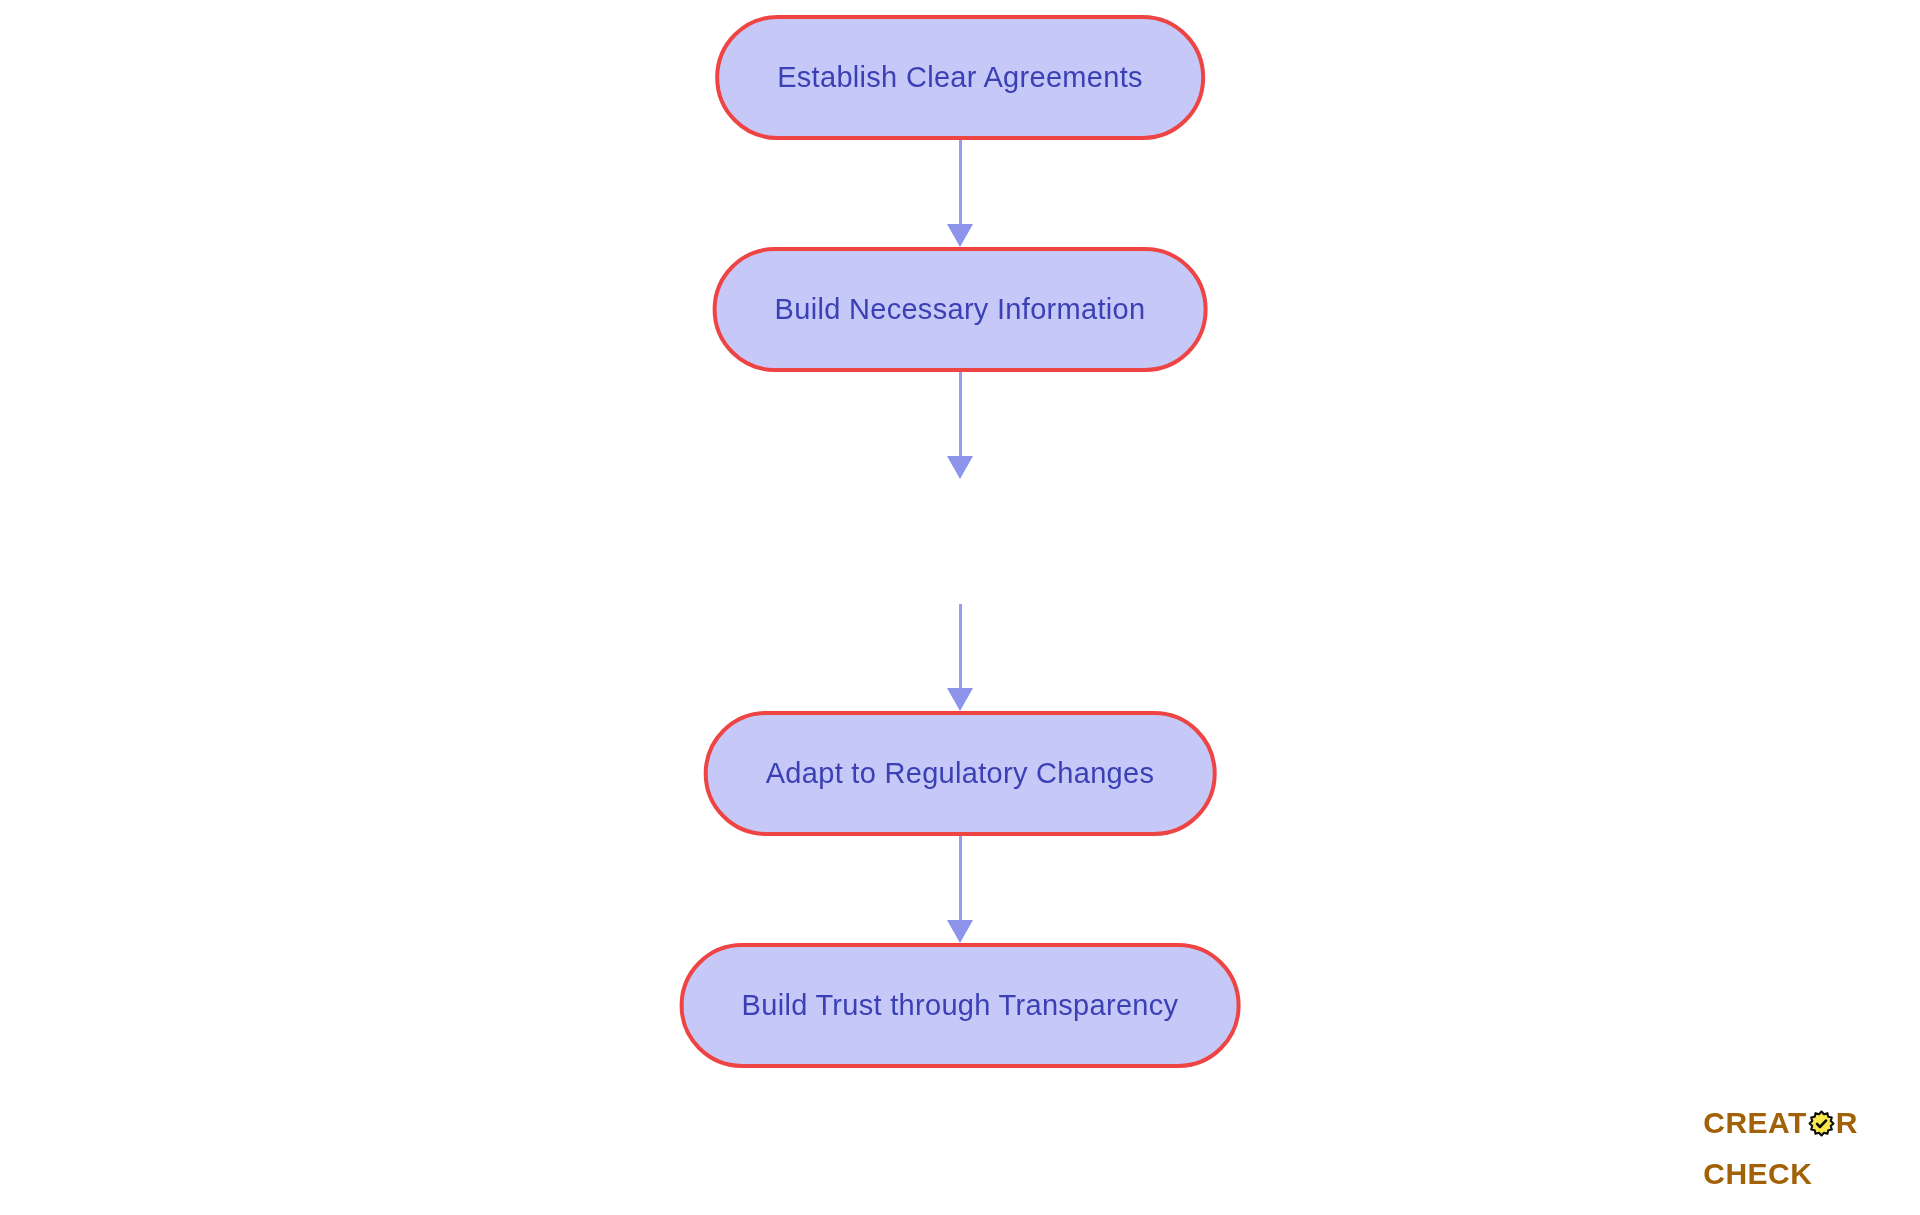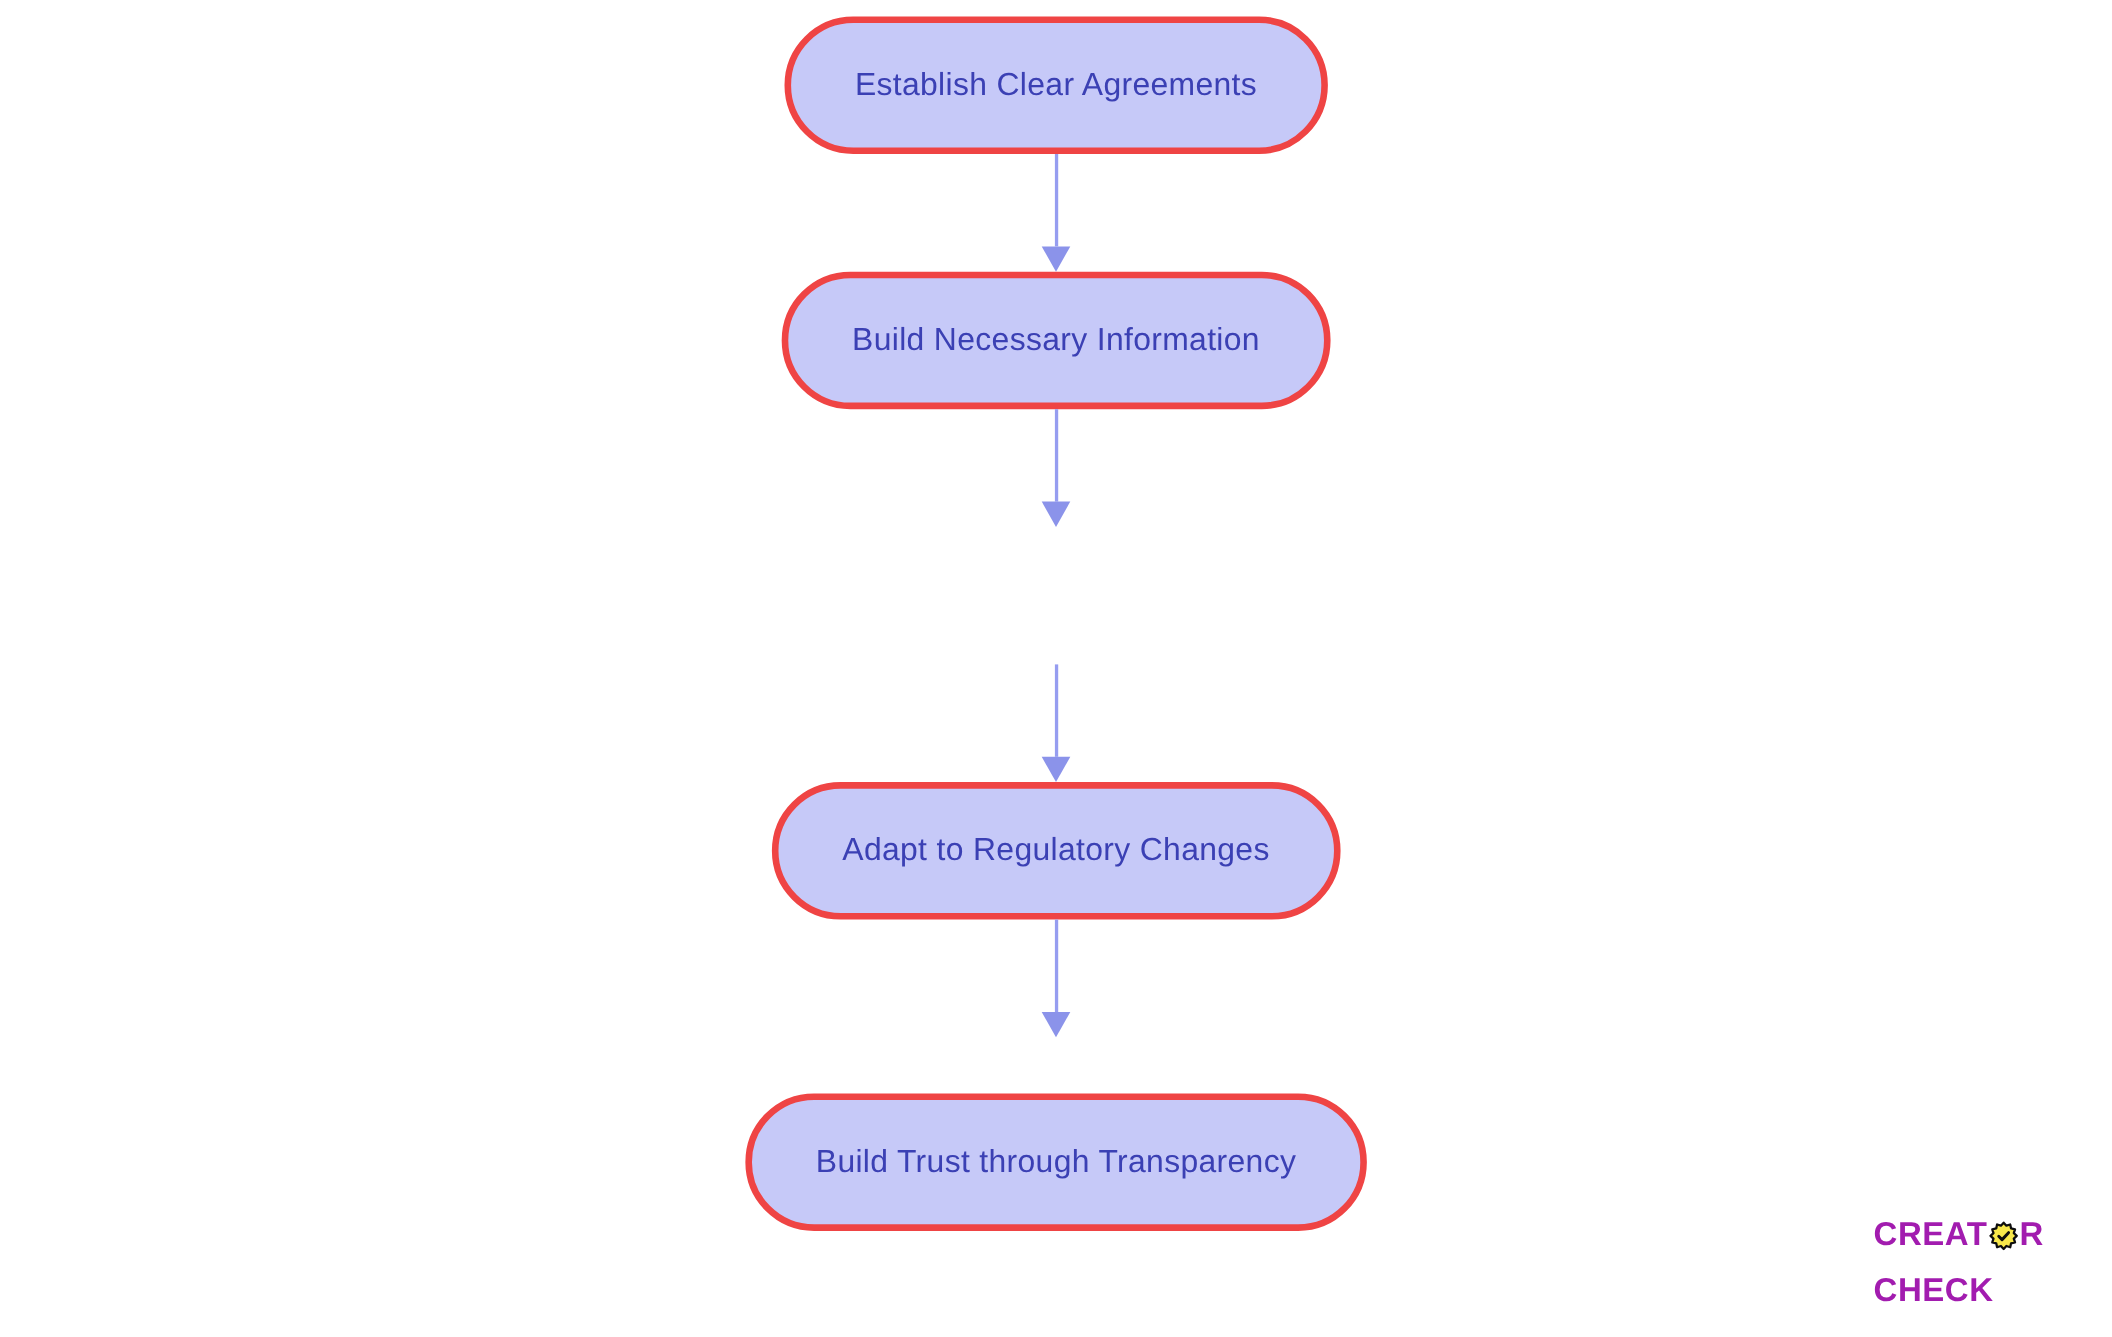--- a/index.html
+++ b/index.html
@@ -17,39 +17,39 @@
   }
 
   
   .flow-node {
     position: absolute;
     left: 960px;
     transform: translateX(-50%);
     height: 125px;
     box-sizing: border-box;
     padding: 0 58px;
-    border: 6px solid #ef4444;
+    border: 4px solid #ef4444;
     border-radius: 63px;
     background: #c6c9f8;
     display: flex;
     align-items: center;
     justify-content: center;
     white-space: nowrap;
   }
   .flow-node .node-label {
     color: #3b40b4;
     font-size: 29px;
     font-weight: 400;
     letter-spacing: 0.3px;
   }
   .node-1 { top: 15px; }
   .node-2 { top: 247px; }
   .node-3 { top: 479px; }
   .node-4 { top: 711px; }
-  .node-5 { top: 994px; }
+  .node-5 { top: 943px; }
 
   
   .flow-arrow {
     position: absolute;
     left: 960px;
     transform: translateX(-50%);
     width: 28px;
     height: 107px;
     display: flex;
     flex-direction: column;
@@ -70,21 +70,21 @@
     border-left: 13px solid transparent;
     border-right: 13px solid transparent;
     border-top: 23px solid #8b93ea;
   }
 
   
   .logo {
     position: absolute;
     right: 62px;
     bottom: 26px;
-    color: #a21caf;
+    color: #a16207;
     font-weight: 900;
     font-size: 30px;
     line-height: 1.0;
     letter-spacing: 0.5px;
   }
   .logo-line1 {
     display: flex;
     align-items: center;
   }
   .logo-badge {

